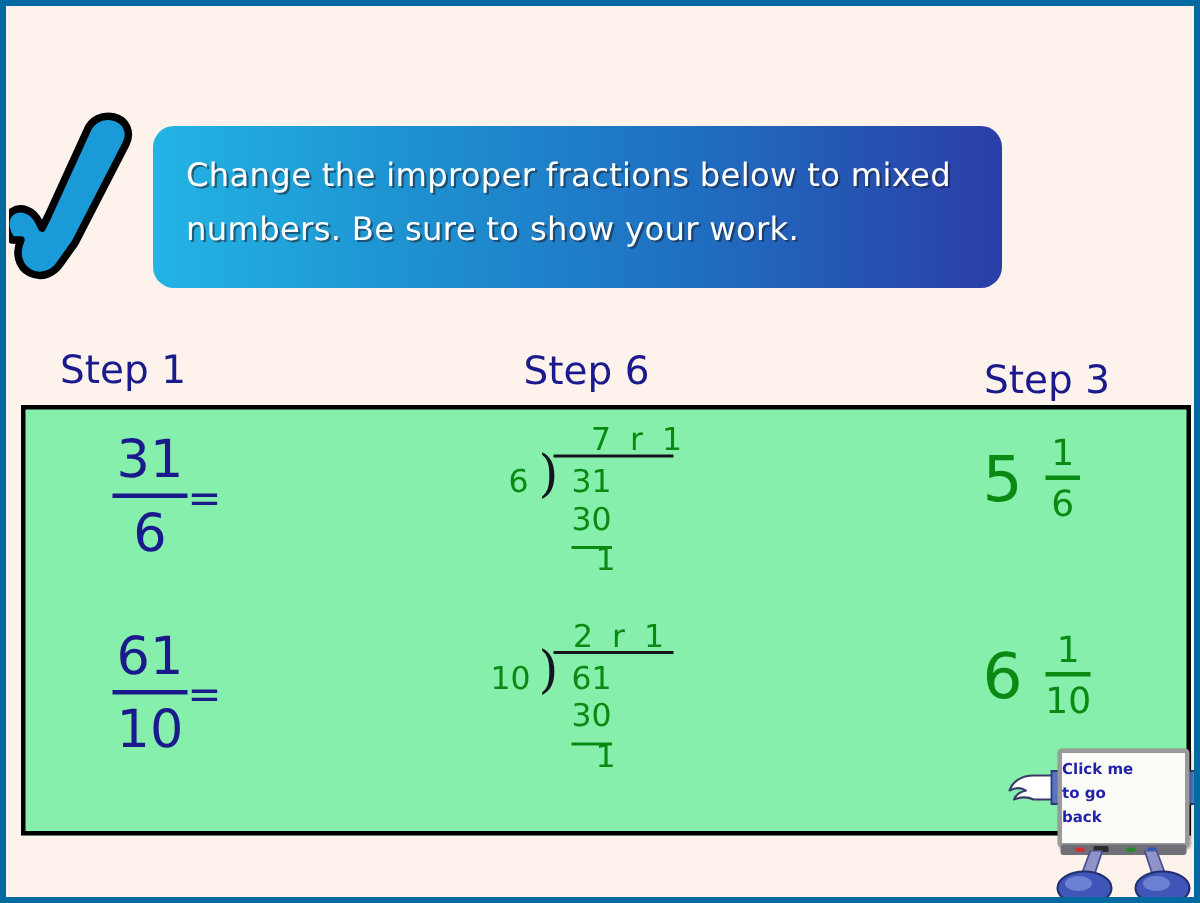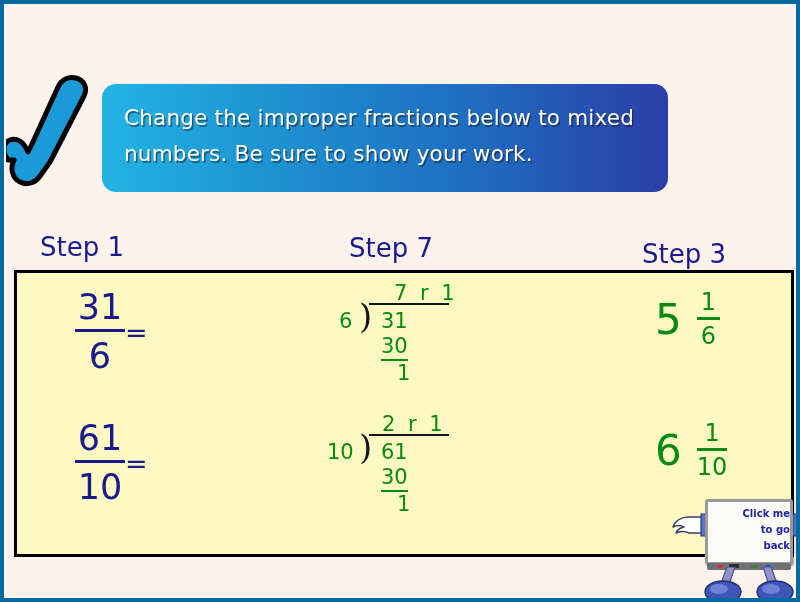--- a/index.html
+++ b/index.html
@@ -53,30 +53,30 @@
   
   .step-label {
     position: absolute;
     font-family: "DejaVu Sans", sans-serif;
     font-size: 26px;
     color: #1a1a8c;
     white-space: nowrap;
   }
   #step-1 { left: 36px;  top: 228px; }
   #step-2 { left: 345px; top: 229px; }
-  #step-3 { left: 638px; top: 235px; }
+  #step-3 { left: 652px; top: 235px; }
 
   
   #workbox {
     position: absolute;
     left: 10px;
     top: 266px;
     width: 780px;
     height: 287px;
-    background: #fef9c3;
+    background: #86efac;
     border: 3px solid #000000;
     box-sizing: border-box;
   }
 
   
   .row { position: absolute; left: 0; width: 100%; }
   #row-0 { top: 0px; }
   #row-1 { top: 131px; }
 
   
@@ -159,21 +159,21 @@
     top: 28px;
     white-space: nowrap;
   }
   #dividend-0 { left: 42px; }
   #dividend-1 { left: 54px; }
 
   .subtrahend {
     position: absolute;
     top: 53px;
     border-bottom: 2px solid #0a8a12;
-    padding-bottom: 1px;
+    padding-bottom: 6px;
     white-space: nowrap;
   }
   #subtrahend-0 { left: 42px; }
   #subtrahend-1 { left: 54px; }
 
   .remainder {
     position: absolute;
     top: 80px;
     white-space: nowrap;
   }
@@ -225,21 +225,21 @@
   #wb-screen {
     position: absolute;
     left: 4px;
     top: 2px;
     width: 88px;
     height: 66px;
     background: #fbfbf8;
     border: 3px solid #9a9a9a;
     border-radius: 3px;
     box-sizing: border-box;
-    text-align: right;
+    text-align: left;
     padding-top: 4px;
     box-shadow: 1px 1px 2px rgba(0,0,0,0.35);
   }
   .wb-line {
     font-family: "DejaVu Sans", sans-serif;
     font-size: 10px;
     line-height: 16px;
     color: #2222aa;
     font-weight: bold;
   }
@@ -269,21 +269,21 @@
     <svg width="110" height="122" viewBox="0 0 110 122">
       <path d="M8 88 C4 96 6 106 14 110 C22 114 30 110 34 104 L44 90 L78 24 C82 16 78 8 70 6 C62 4 55 8 52 15 L26 72 L22 80 L20 76 C16 68 8 65 2 69 C-4 73 -3 82 2 88 Z" fill="#1b9ad8" stroke="#000000" stroke-width="5" stroke-linejoin="round"></path>
     </svg>
   </div>
 
   <div id="banner">
     <div id="banner-text">Change the improper fractions below to mixed numbers. Be sure to show your work.</div>
   </div>
 
   <div class="step-label" id="step-1">Step 1</div>
-  <div class="step-label" id="step-2">Step 7</div>
+  <div class="step-label" id="step-2">Step 6</div>
   <div class="step-label" id="step-3">Step 3</div>
 
   <div id="workbox">
 
     <div class="row" id="row-0">
       <div class="frac-col">
         <span class="frac-num">31</span>
         <span class="frac-den">6</span>
       </div>
       <div class="equals">=</div>

